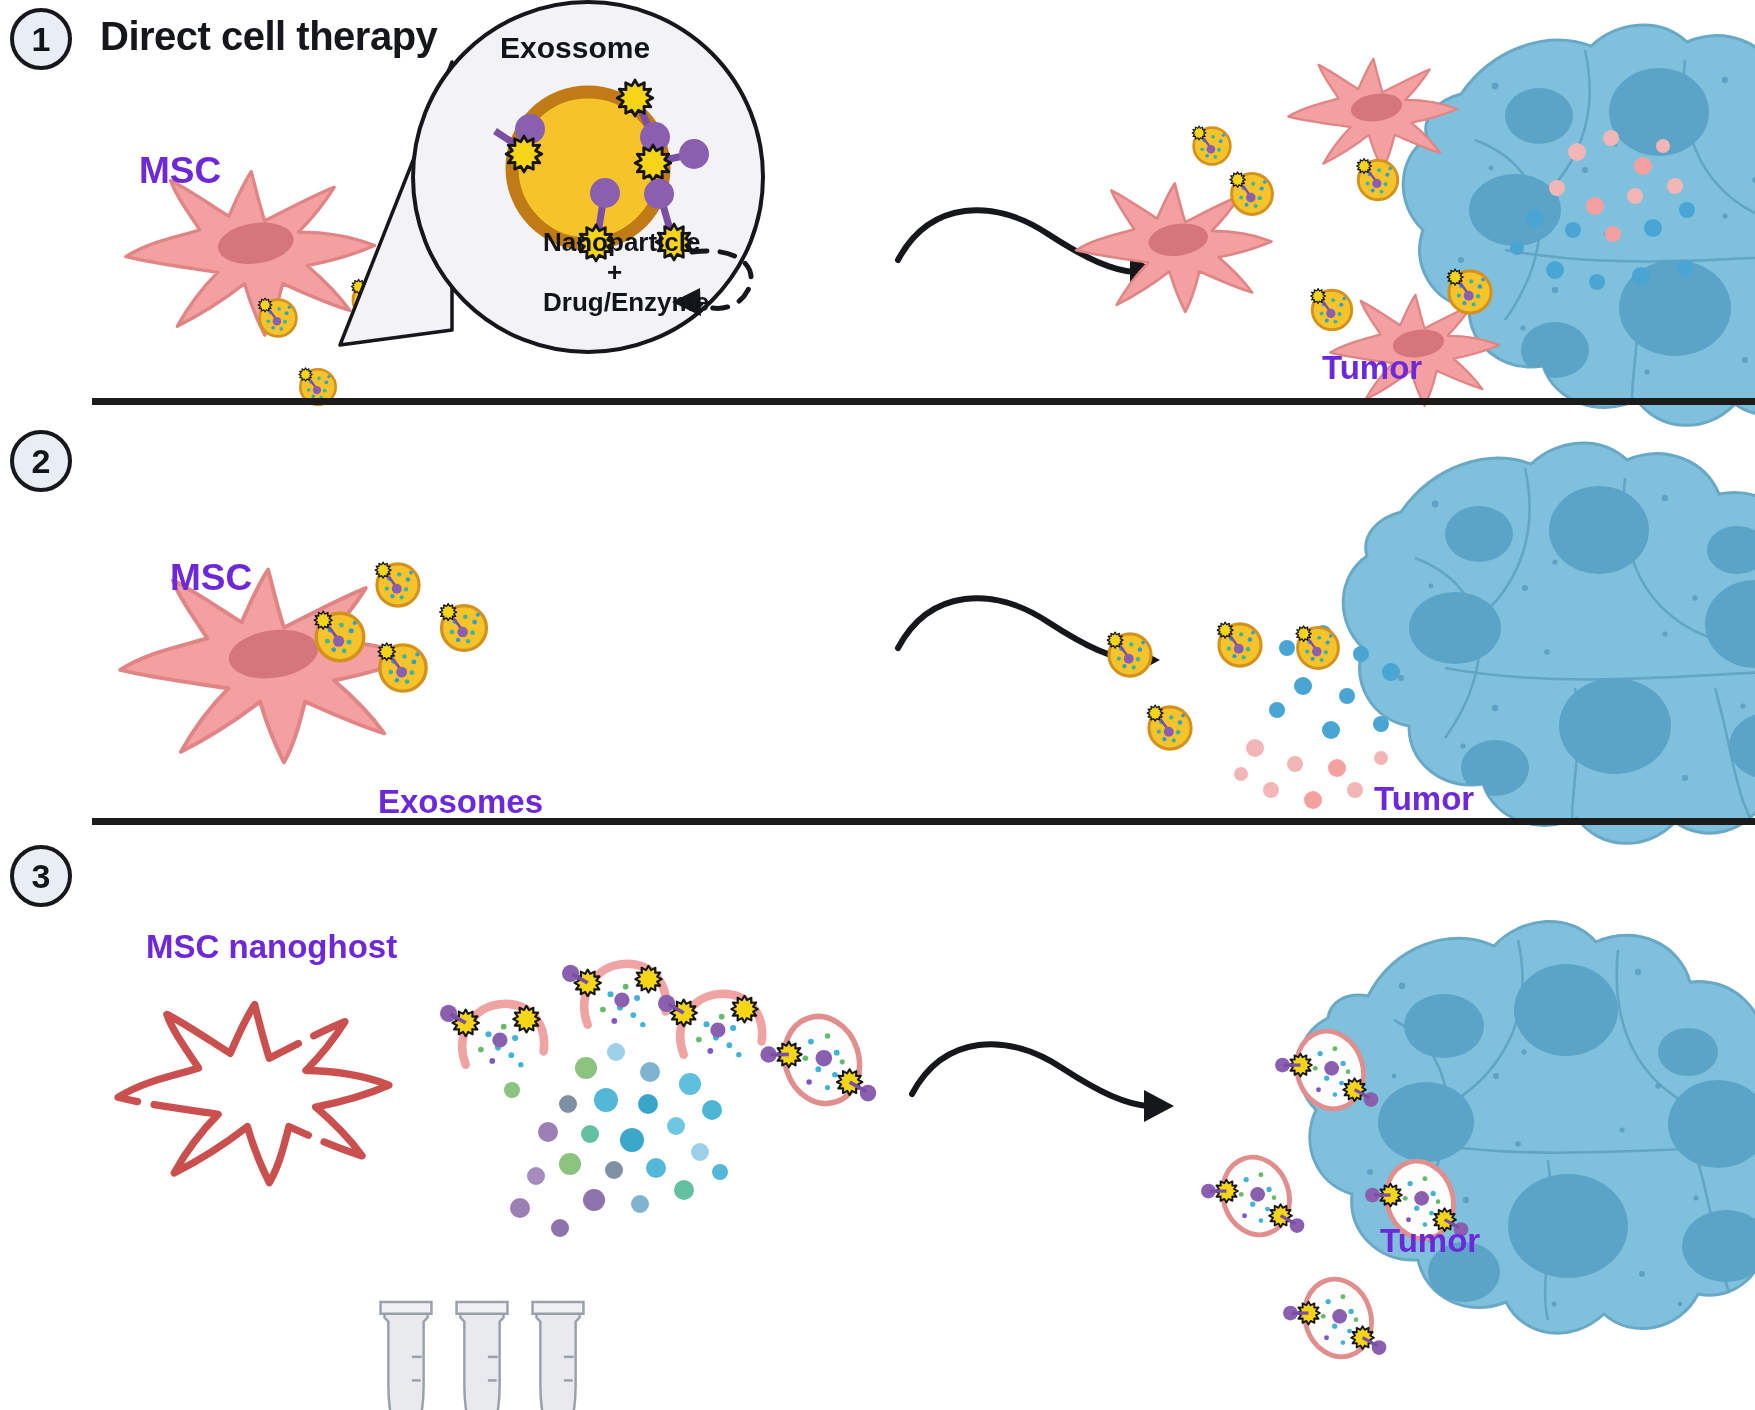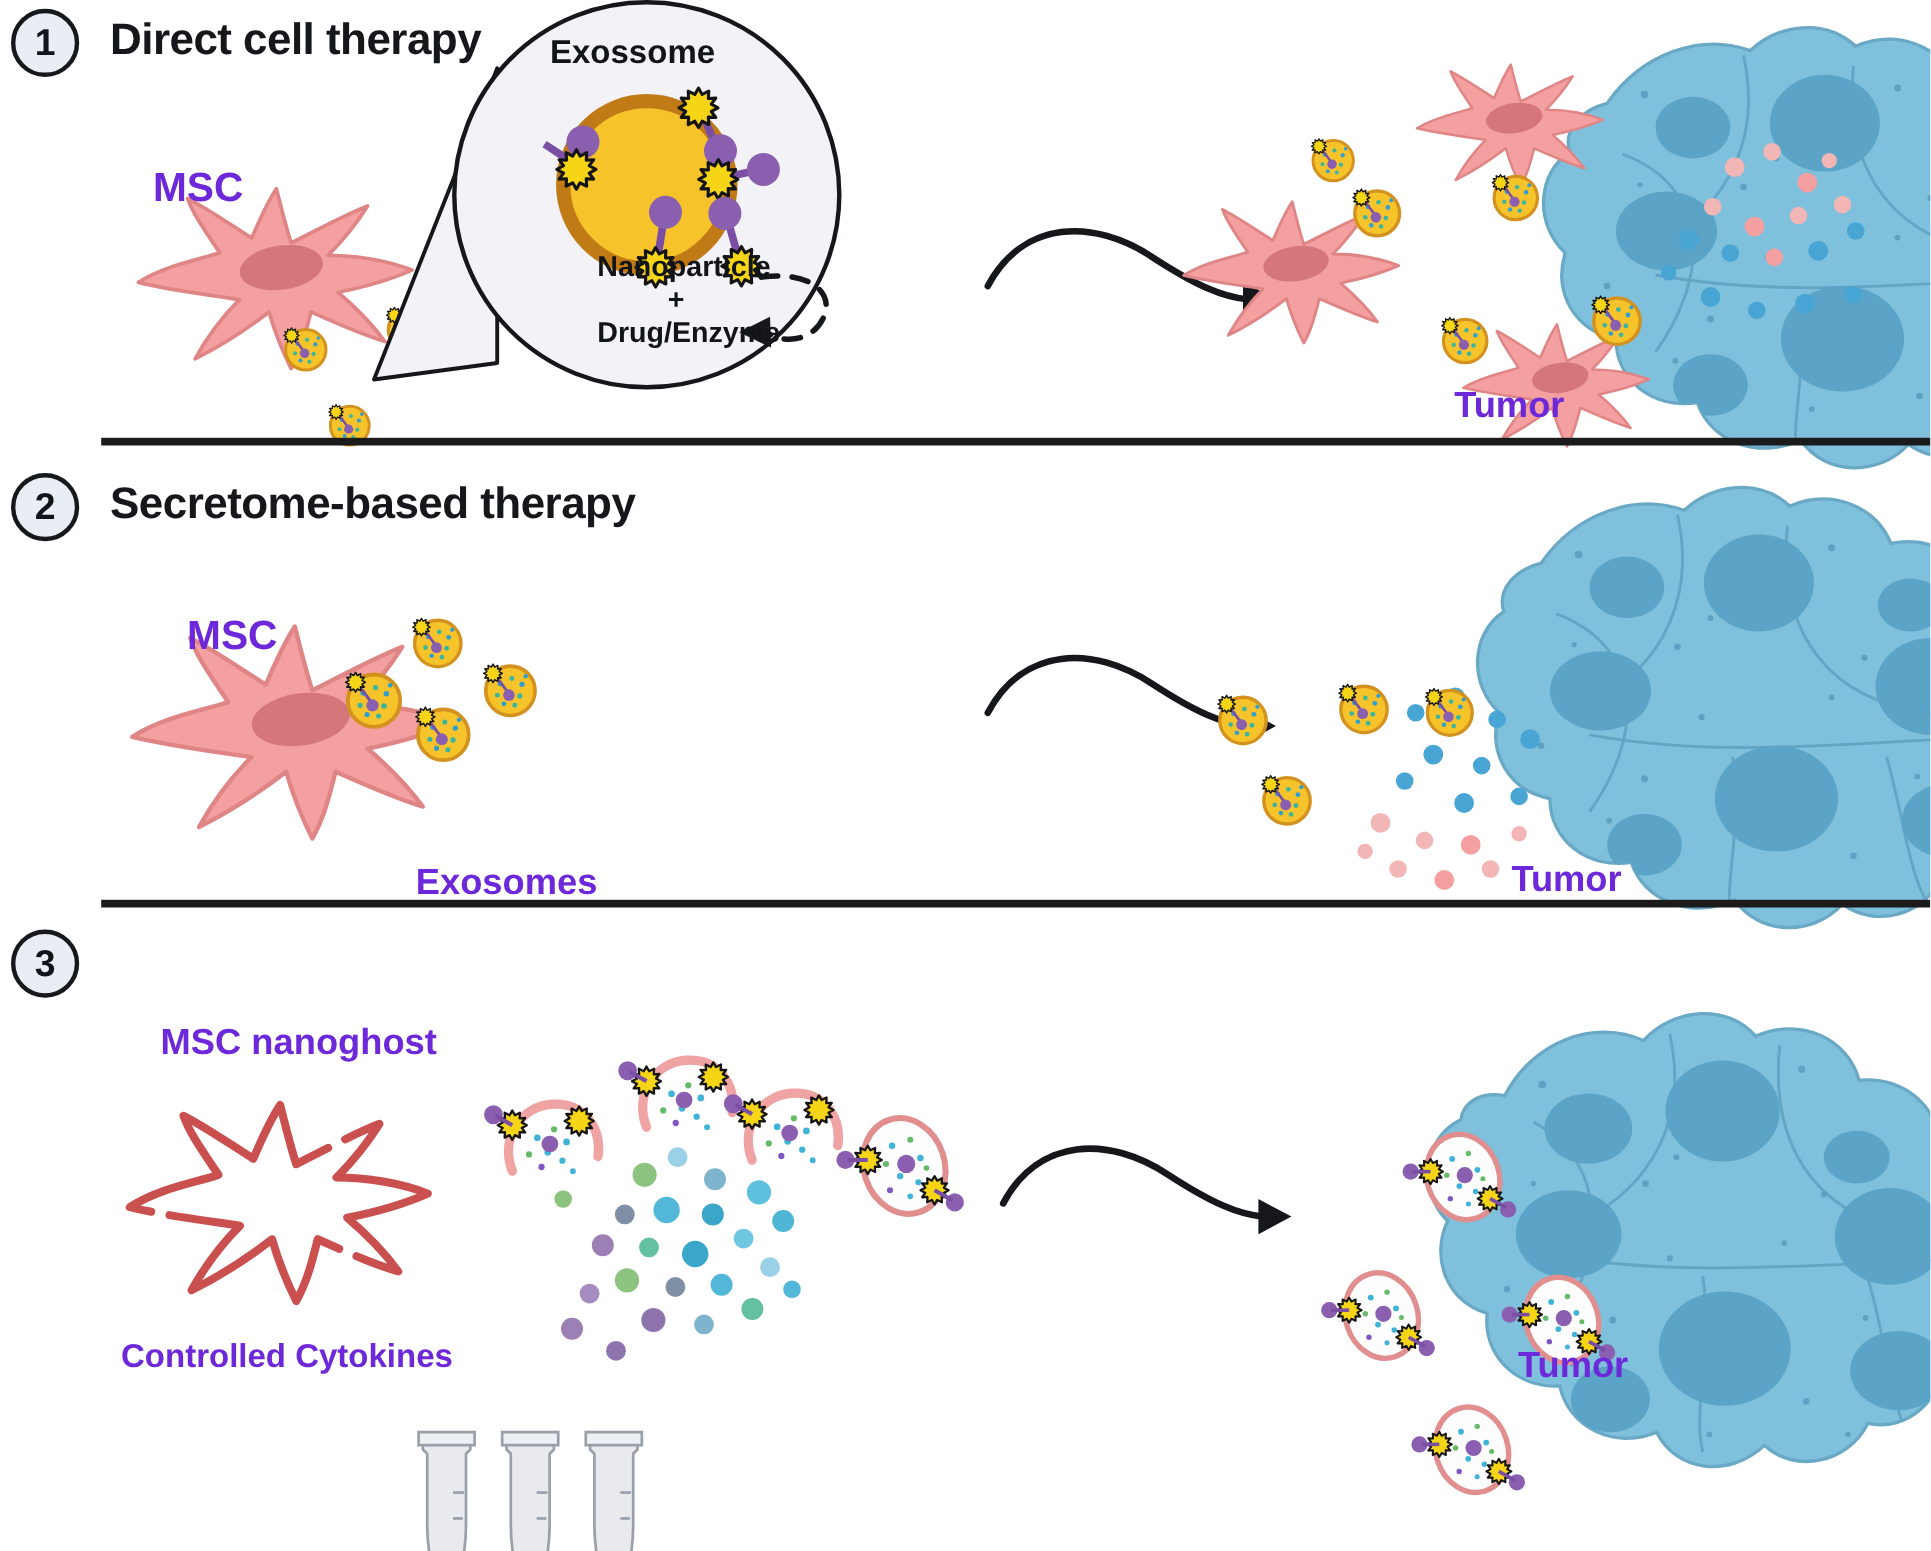--- a/index.html
+++ b/index.html
@@ -622,32 +622,30 @@
     <div class="inset-text inset-title" style="left:500px; top:31px;">Exossome</div>
     <div class="inset-text inset-cap" style="left:508px; top:229px;">Nanoparticle</div>
     <div class="inset-text inset-cap" style="left:572px; top:259px;">+</div>
     <div class="inset-text inset-cap" style="left:508px; top:289px;">Drug/Enzyme</div>
 
     <div class="label lbl-tumor" style="left:1322px; top:349px;">Tumor</div>
   </div>
 
   <div class="panel" id="panel-2">
     <div class="step-badge" style="left:10px; top:25px;">2</div>
-    <div class="step-title" style="left:100px; top:31px;">Secretome-based therapy</div>
 
     <div class="label lbl-msc" style="left:170px; top:152px;">MSC</div>
 
     <div class="label lbl-exo" style="left:378px; top:378px;">Exosomes</div>
 
     <div class="label lbl-tumor" style="left:1374px; top:375px;">Tumor</div>
   </div>
 
   <div class="panel" id="panel-3">
     <div class="step-badge" style="left:10px; top:20px;">3</div>
 
     <div class="label lbl-ghost" style="left:146px; top:103px;">MSC nanoghost</div>
 
-    <div class="label lbl-cytokine" style="left:110px; top:392px;">Controlled Cytokines</div>
 
     <div class="label lbl-tumor" style="left:1380px; top:397px;">Tumor</div>
   </div>
 
 </div>
 
 </body></html>

